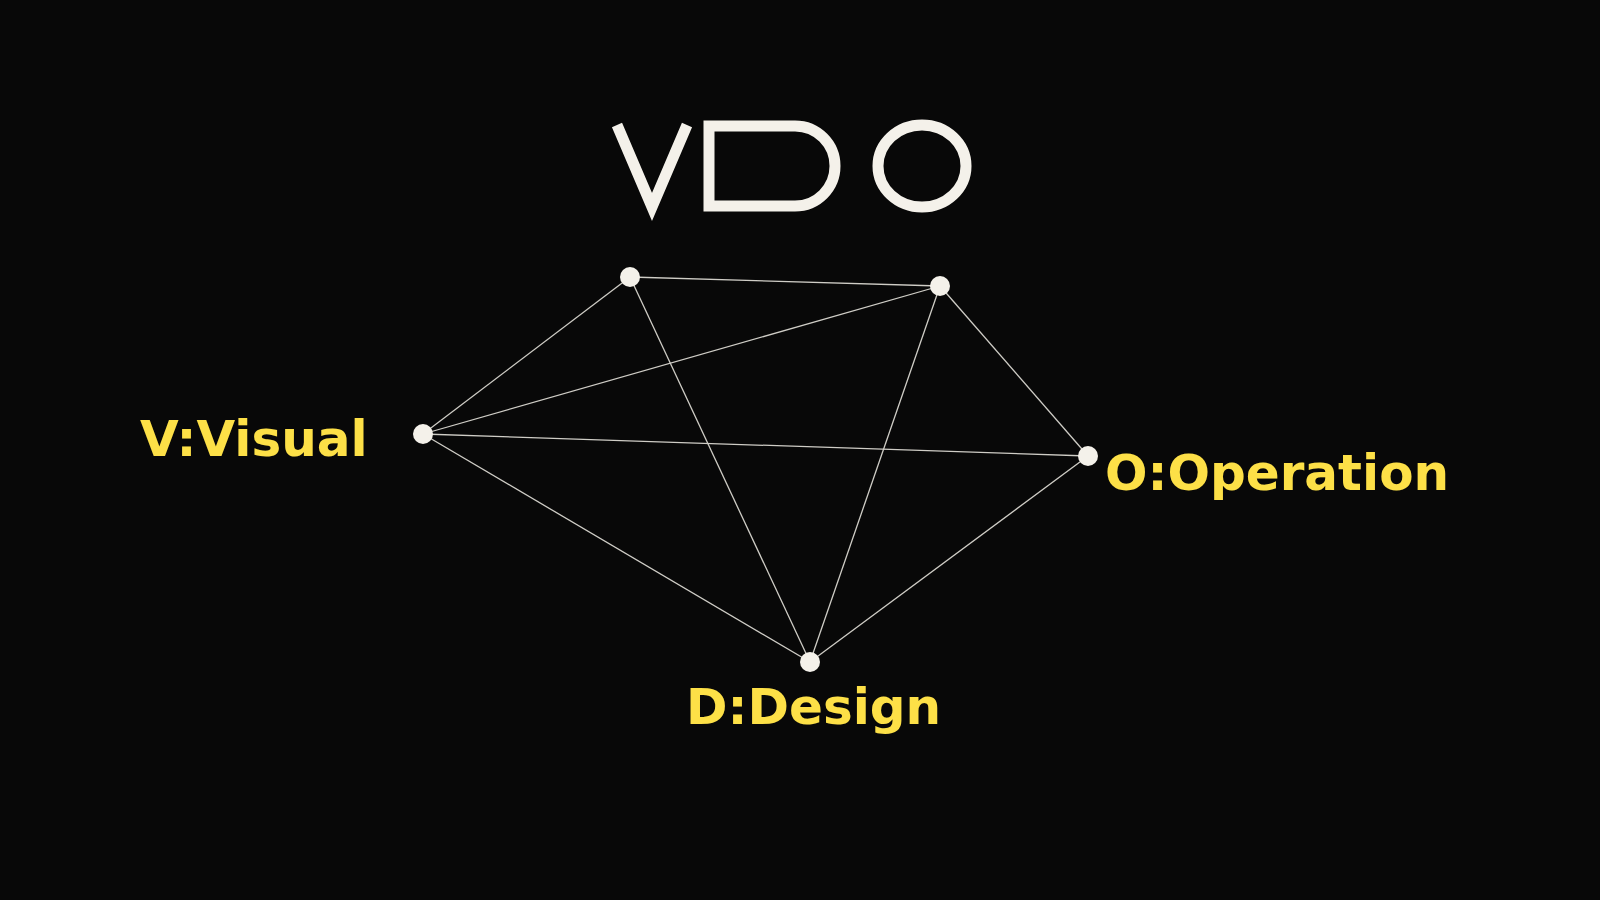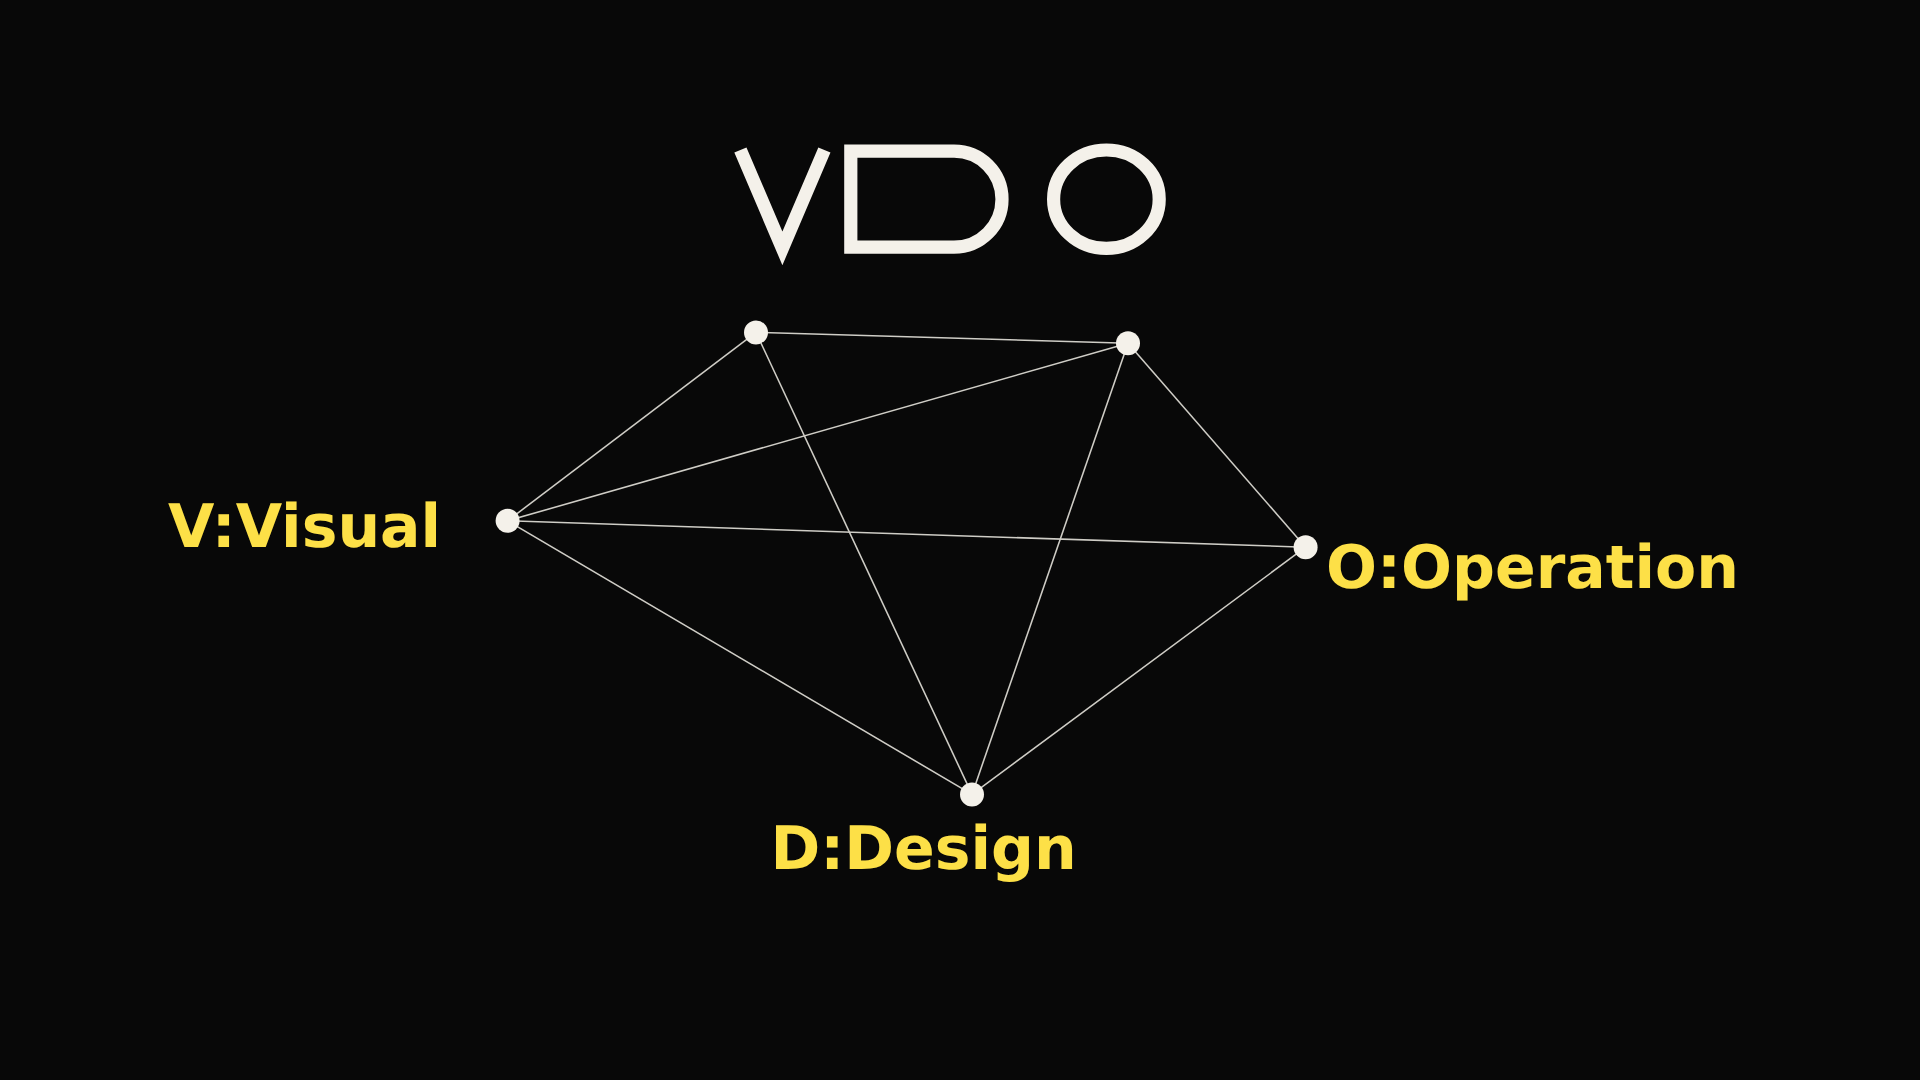--- a/index.html
+++ b/index.html
@@ -31,13 +31,13 @@
       <circle cx="630" cy="277" r="10"></circle>
       <circle cx="940" cy="286" r="10"></circle>
       <circle cx="423" cy="434" r="10"></circle>
       <circle cx="1088" cy="456" r="10"></circle>
       <circle cx="810" cy="662" r="10"></circle>
     </g>
 </svg>
 
 <div class="label" style="left:140px; top:414px;">V:Visual</div>
 <div class="label" style="left:1105px; top:448px;">O:Operation</div>
-<div class="label" style="left:642px; top:682px;">D:Design</div>
+<div class="label" style="left:686px; top:682px;">D:Design</div>
 
 </body></html>

